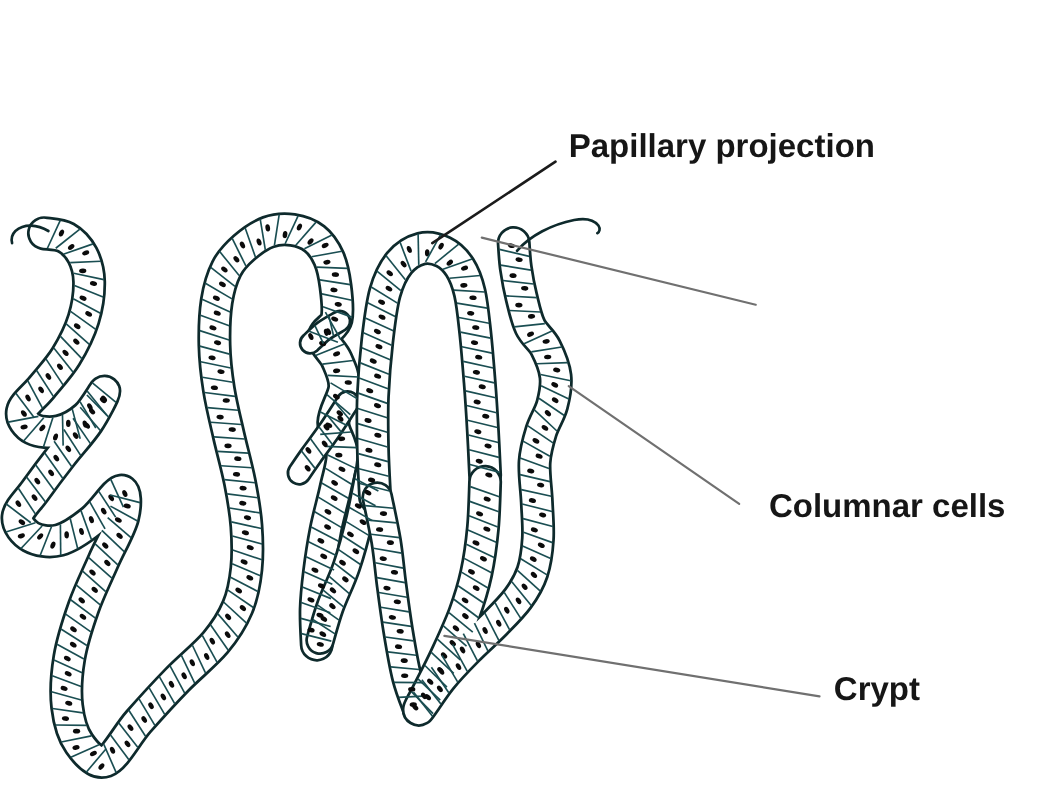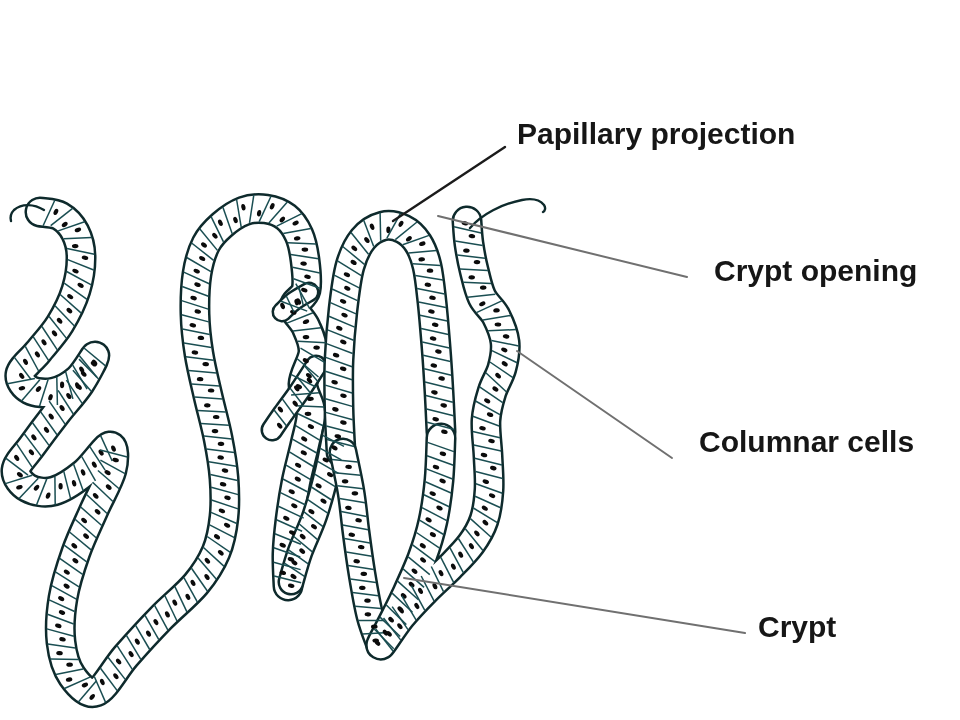--- a/index.html
+++ b/index.html
@@ -550,18 +550,17 @@
       <g>
         <line x1="505" y1="147" x2="393" y2="221" stroke="#1b1b1b" stroke-width="2.4" stroke-linecap="round"></line>
         <line x1="687" y1="277" x2="438" y2="216" stroke="#707070" stroke-width="2" stroke-linecap="round"></line>
         <line x1="672" y1="458" x2="517" y2="351" stroke="#707070" stroke-width="2" stroke-linecap="round"></line>
         <line x1="745" y1="633" x2="404" y2="578" stroke="#707070" stroke-width="2" stroke-linecap="round"></line>
       </g>
     </svg>
 
   <div class="fig-label" style="left:517px;top:119px;">Papillary projection</div>
 
-  <div class="fig-label" style="left:714px;top:256px;">Crypt opening</div>
 
-  <div class="fig-label" style="left:699px;top:427px;">Columnar cells</div>
+  <div class="fig-label" style="left:699px;top:446px;">Columnar cells</div>
 
   <div class="fig-label" style="left:758px;top:612px;">Crypt</div>
 </div>
 
 </body></html>

